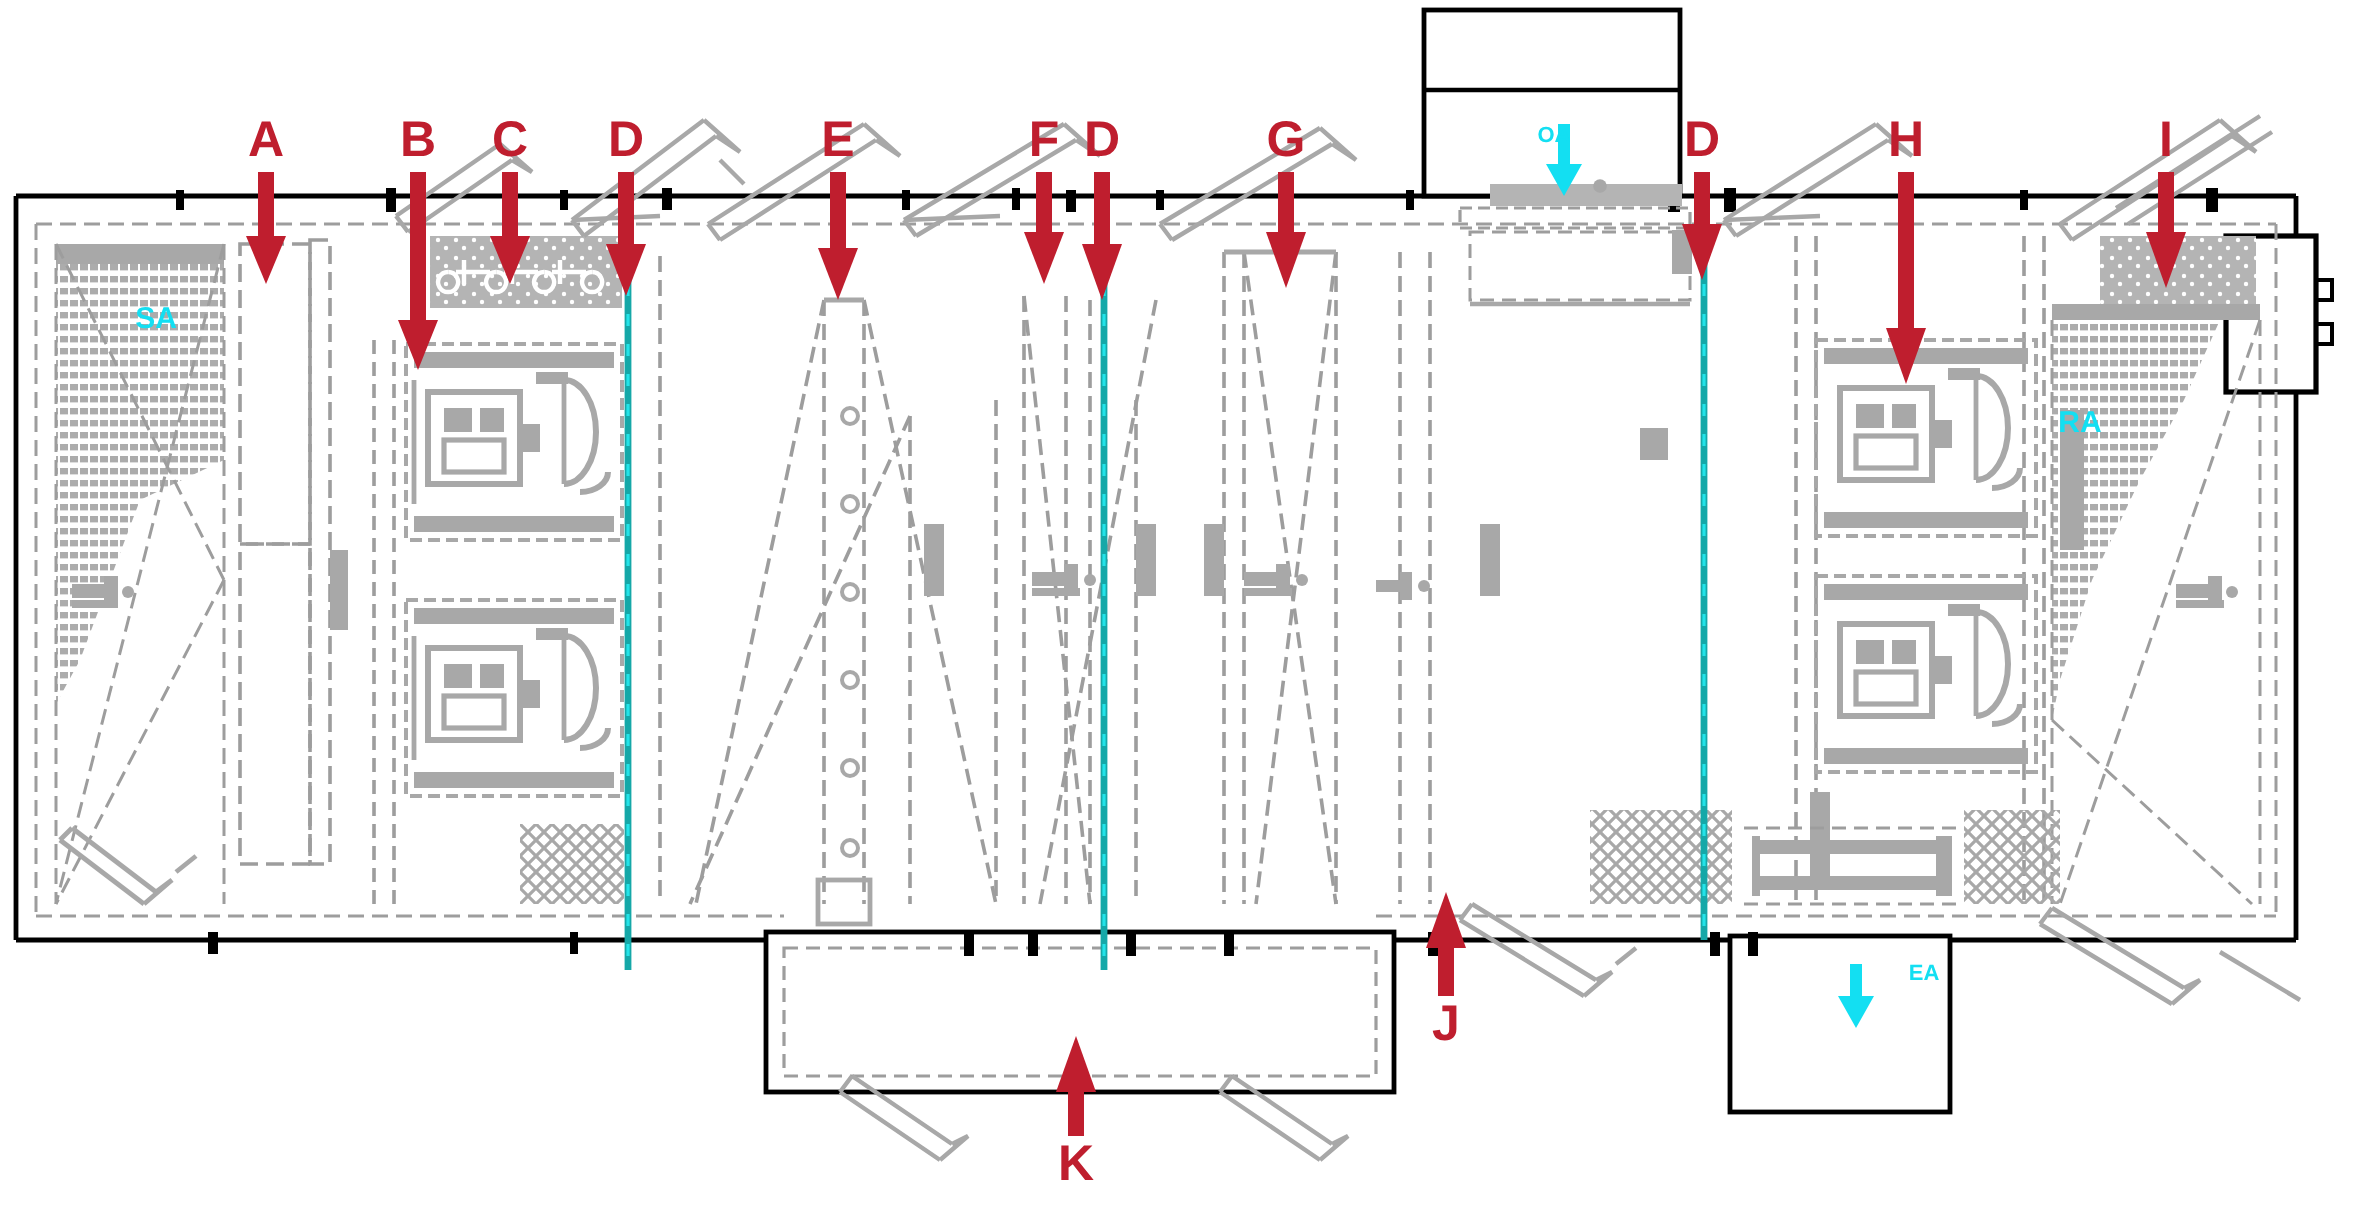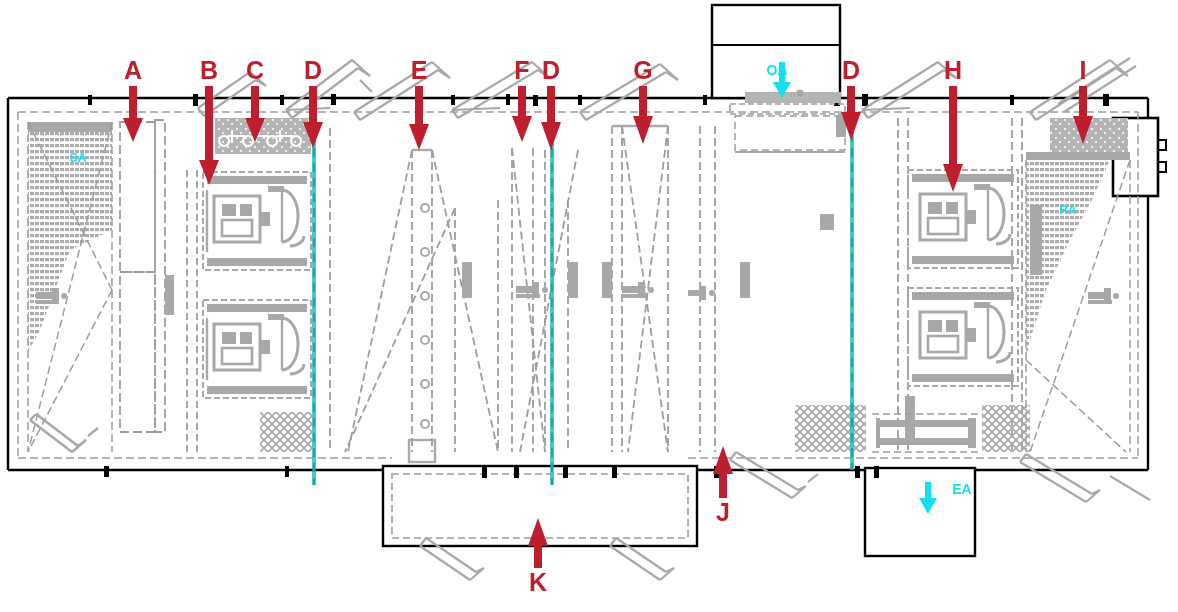--- a/index.html
+++ b/index.html
@@ -20,28 +20,28 @@
     line-height:1;
     transform:translateX(-50%);
     user-select:none;
     white-space:nowrap;
   }
   
   .flow-tag {
     position:absolute;
     font-family:"Liberation Sans", sans-serif;
     font-weight:bold;
-    font-size:12px;
+    font-size:15px;
     color:#13dff2;
     line-height:1;
     transform:translateX(-50%);
     user-select:none;
     white-space:nowrap;
   }
-  .flow-tag.small { font-size:14px; }
+  .flow-tag.small { font-size:11px; }
 </style>
 </head>
 <body>
 
 <div id="stage">
 
   <svg class="layer" viewBox="0 0 1178 612">
     <defs>
       <pattern id="hatchCross" width="8" height="8" patternUnits="userSpaceOnUse">
         <path d="M0,8 L8,0 M-2,2 L2,-2 M6,10 L10,6" stroke="#a8a8a8" stroke-width="1.6" fill="none"></path>
@@ -509,16 +509,16 @@
   <div class="callout-label" style="left:551px; top:58px;">D</div>
   <div class="callout-label" style="left:643px; top:58px;">G</div>
   <div class="callout-label" style="left:851px; top:58px;">D</div>
   <div class="callout-label" style="left:953px; top:58px;">H</div>
   <div class="callout-label" style="left:1083px; top:58px;">I</div>
   <div class="callout-label" style="left:723px; top:500px;">J</div>
   <div class="callout-label" style="left:538px; top:570px;">K</div>
 
   <div class="flow-tag" style="left:78px; top:152px;">SA</div>
   <div class="flow-tag small" style="left:777px; top:63px;">OA</div>
-  <div class="flow-tag" style="left:1068px; top:204px;">RA</div>
+  <div class="flow-tag" style="left:1040px; top:204px;">RA</div>
   <div class="flow-tag small" style="left:962px; top:482px;">EA</div>
 
 </div>
 
 </body></html>

